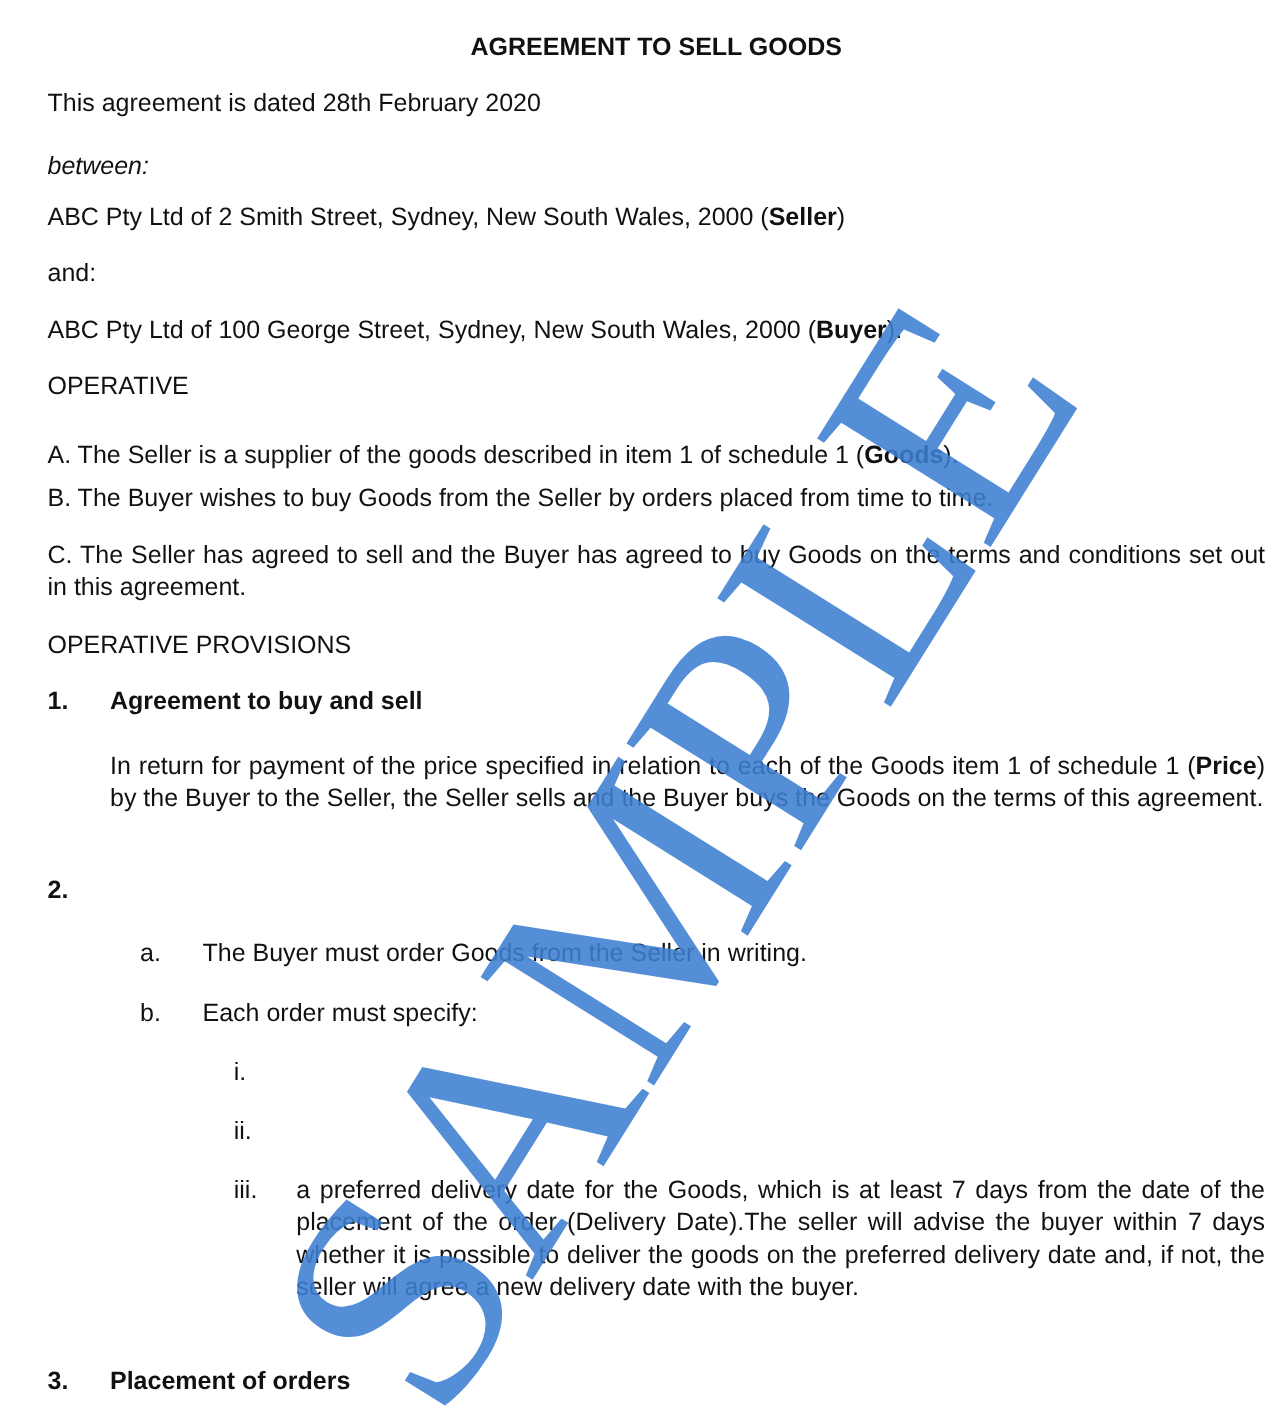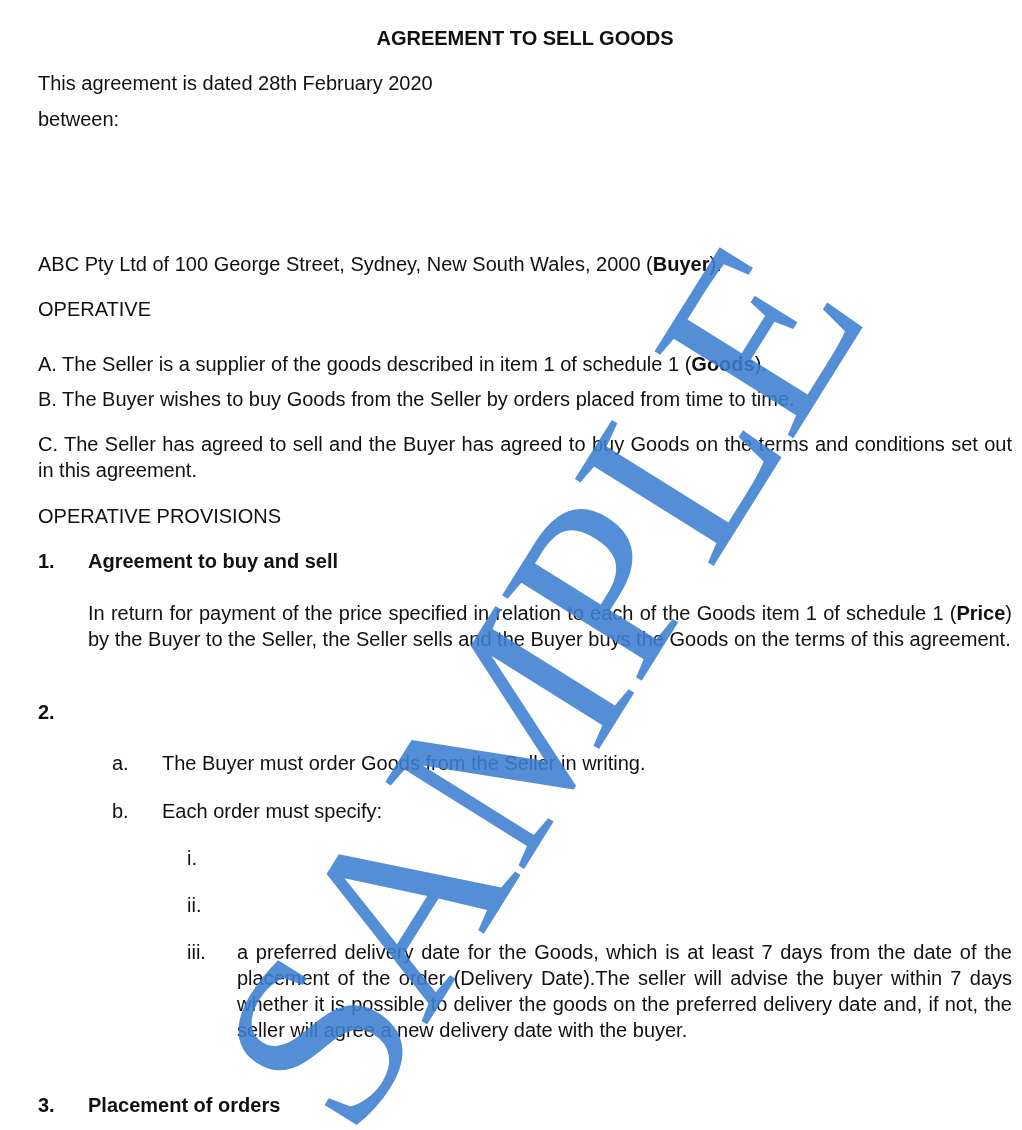--- a/index.html
+++ b/index.html
@@ -80,23 +80,25 @@
   </style>
 </head>
 <body>
 
 <div class="page">
 
   <div class="title">AGREEMENT TO SELL GOODS</div>
 
   <p class="p" style="top:70px;">This agreement is dated 28th February 2020</p>
 
-  <p class="p" style="top:106px;">between:</p>
+  <p class="p" style="top:120px;font-style:italic;">between:</p>
 
+  <p class="p" style="top:161px;"><span>ABC Pty Ltd of 2 Smith Street, Sydney, New South Wales, 2000 (</span><b>Seller</b><span>)</span></p>
 
+  <p class="p" style="top:206px;">and:</p>
 
   <p class="p" style="top:251px;"><span>ABC Pty Ltd of 100 George Street, Sydney, New South Wales, 2000 (</span><b>Buyer</b><span>).</span></p>
 
   <p class="p" style="top:296px;">OPERATIVE</p>
 
   <p class="p" style="top:351px;"><span>A. The Seller is a supplier of the goods described in item 1 of schedule 1 (</span><b>Goods</b><span>).</span></p>
 
   <p class="p" style="top:386px;">B. The Buyer wishes to buy Goods from the Seller by orders placed from time to time.</p>
 
   <p class="p just" style="top:431px;">C. The Seller has agreed to sell and the Buyer has agreed to buy Goods on the terms and conditions set out in this agreement.</p>

